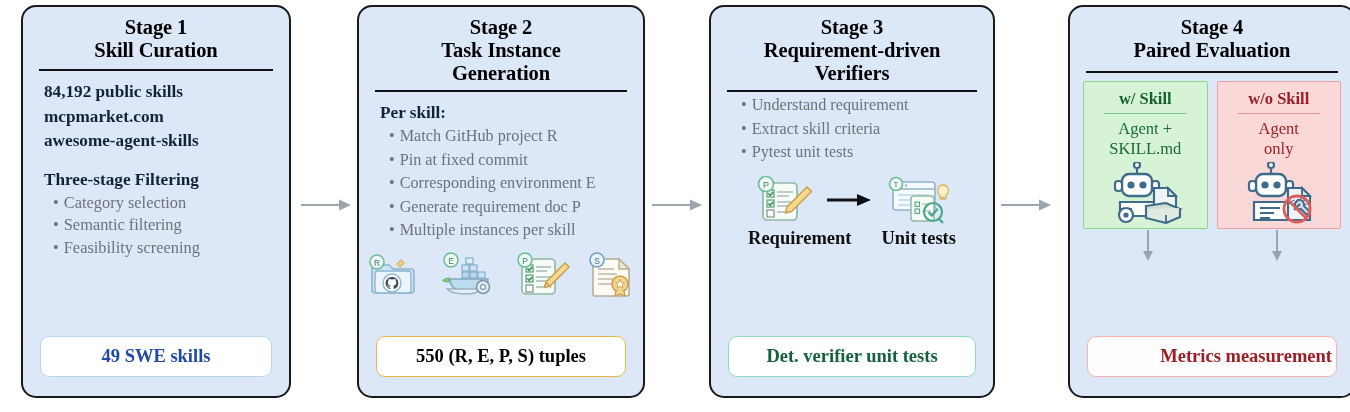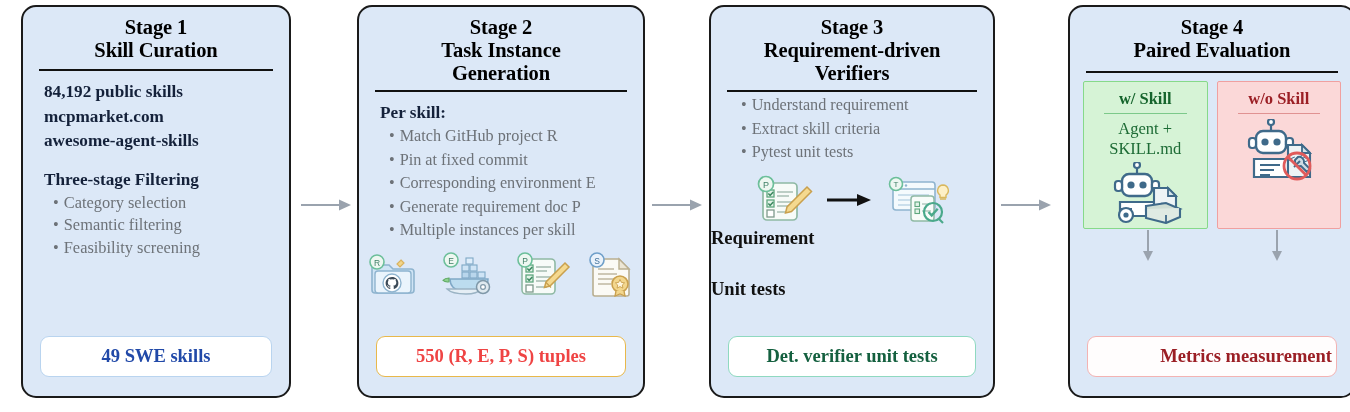--- a/index.html
+++ b/index.html
@@ -86,21 +86,21 @@
     bottom:19px;
     background:#ffffff;
     border-radius:9px;
     text-align:center;
     font-weight:bold;
     font-size:18.5px;
     padding:9px 4px;
     box-sizing:border-box;
   }
   #res1{border:1.6px solid #b9d4ef;color:#2149a8;}
-  #res2{border:1.8px solid #e8b84b;color:#ef4444;}
+  #res2{border:1.8px solid #e8b84b;color:#000000;}
   #res3{border:1.6px solid #8fd9c0;color:#14603f;}
 
   
   .iconrow{
     display:flex;
     justify-content:space-between;
     align-items:flex-end;
     margin:8px 6px 0 6px;
   }
   .iconrow svg{display:block;}
@@ -115,21 +115,20 @@
   }
   .flow-arrow{flex:0 0 auto;}
   .flowlabels{
     display:flex;
     justify-content:center;
     gap:30px;
     margin-top:2px;
     font-weight:bold;
     font-size:18.5px;
     color:#111;
-    flex-direction:column;
   }
 
   
   .panels{
     display:flex;
     gap:9px;
     margin:8px 13px 0 13px;
   }
   .panel{
     flex:1 1 0;
@@ -407,20 +406,24 @@
             <line x1="60" y1="53" x2="60" y2="61" stroke="#3f6a8a" stroke-width="1.8"></line>
             <circle cx="20" cy="53" r="7" fill="#ffffff" stroke="#3f6a8a" stroke-width="2.2"></circle>
             <circle cx="20" cy="53" r="2.6" fill="#3f6a8a"></circle>
           </svg>
         </div>
       </div>
 
       <div class="panel bad">
         <div class="panel-title">w/o Skill</div>
         <div class="panel-rule"></div>
+        <div class="panel-sub">
+          <div>Agent</div>
+          <div>only</div>
+        </div>
         <div class="panel-icon">
           <svg width="78" height="62" viewBox="0 0 78 62">
             <line x1="31" y1="4" x2="31" y2="12" stroke="#3f6a8a" stroke-width="2.2"></line>
             <circle cx="31" cy="3" r="3" fill="#ffffff" stroke="#3f6a8a" stroke-width="2.2"></circle>
             <rect x="16" y="12" width="30" height="22" rx="7" fill="#ffffff" stroke="#3f6a8a" stroke-width="2.4"></rect>
             <circle cx="25" cy="23" r="3.6" fill="#3f6a8a"></circle>
             <circle cx="37" cy="23" r="3.6" fill="#3f6a8a"></circle>
             <rect x="9" y="19" width="7" height="10" rx="3" fill="#ffffff" stroke="#3f6a8a" stroke-width="2.2"></rect>
             <rect x="46" y="19" width="7" height="10" rx="3" fill="#ffffff" stroke="#3f6a8a" stroke-width="2.2"></rect>
             <path d="M14 40h34v18H14z" fill="#ffffff" stroke="#3f6a8a" stroke-width="2.2"></path>

